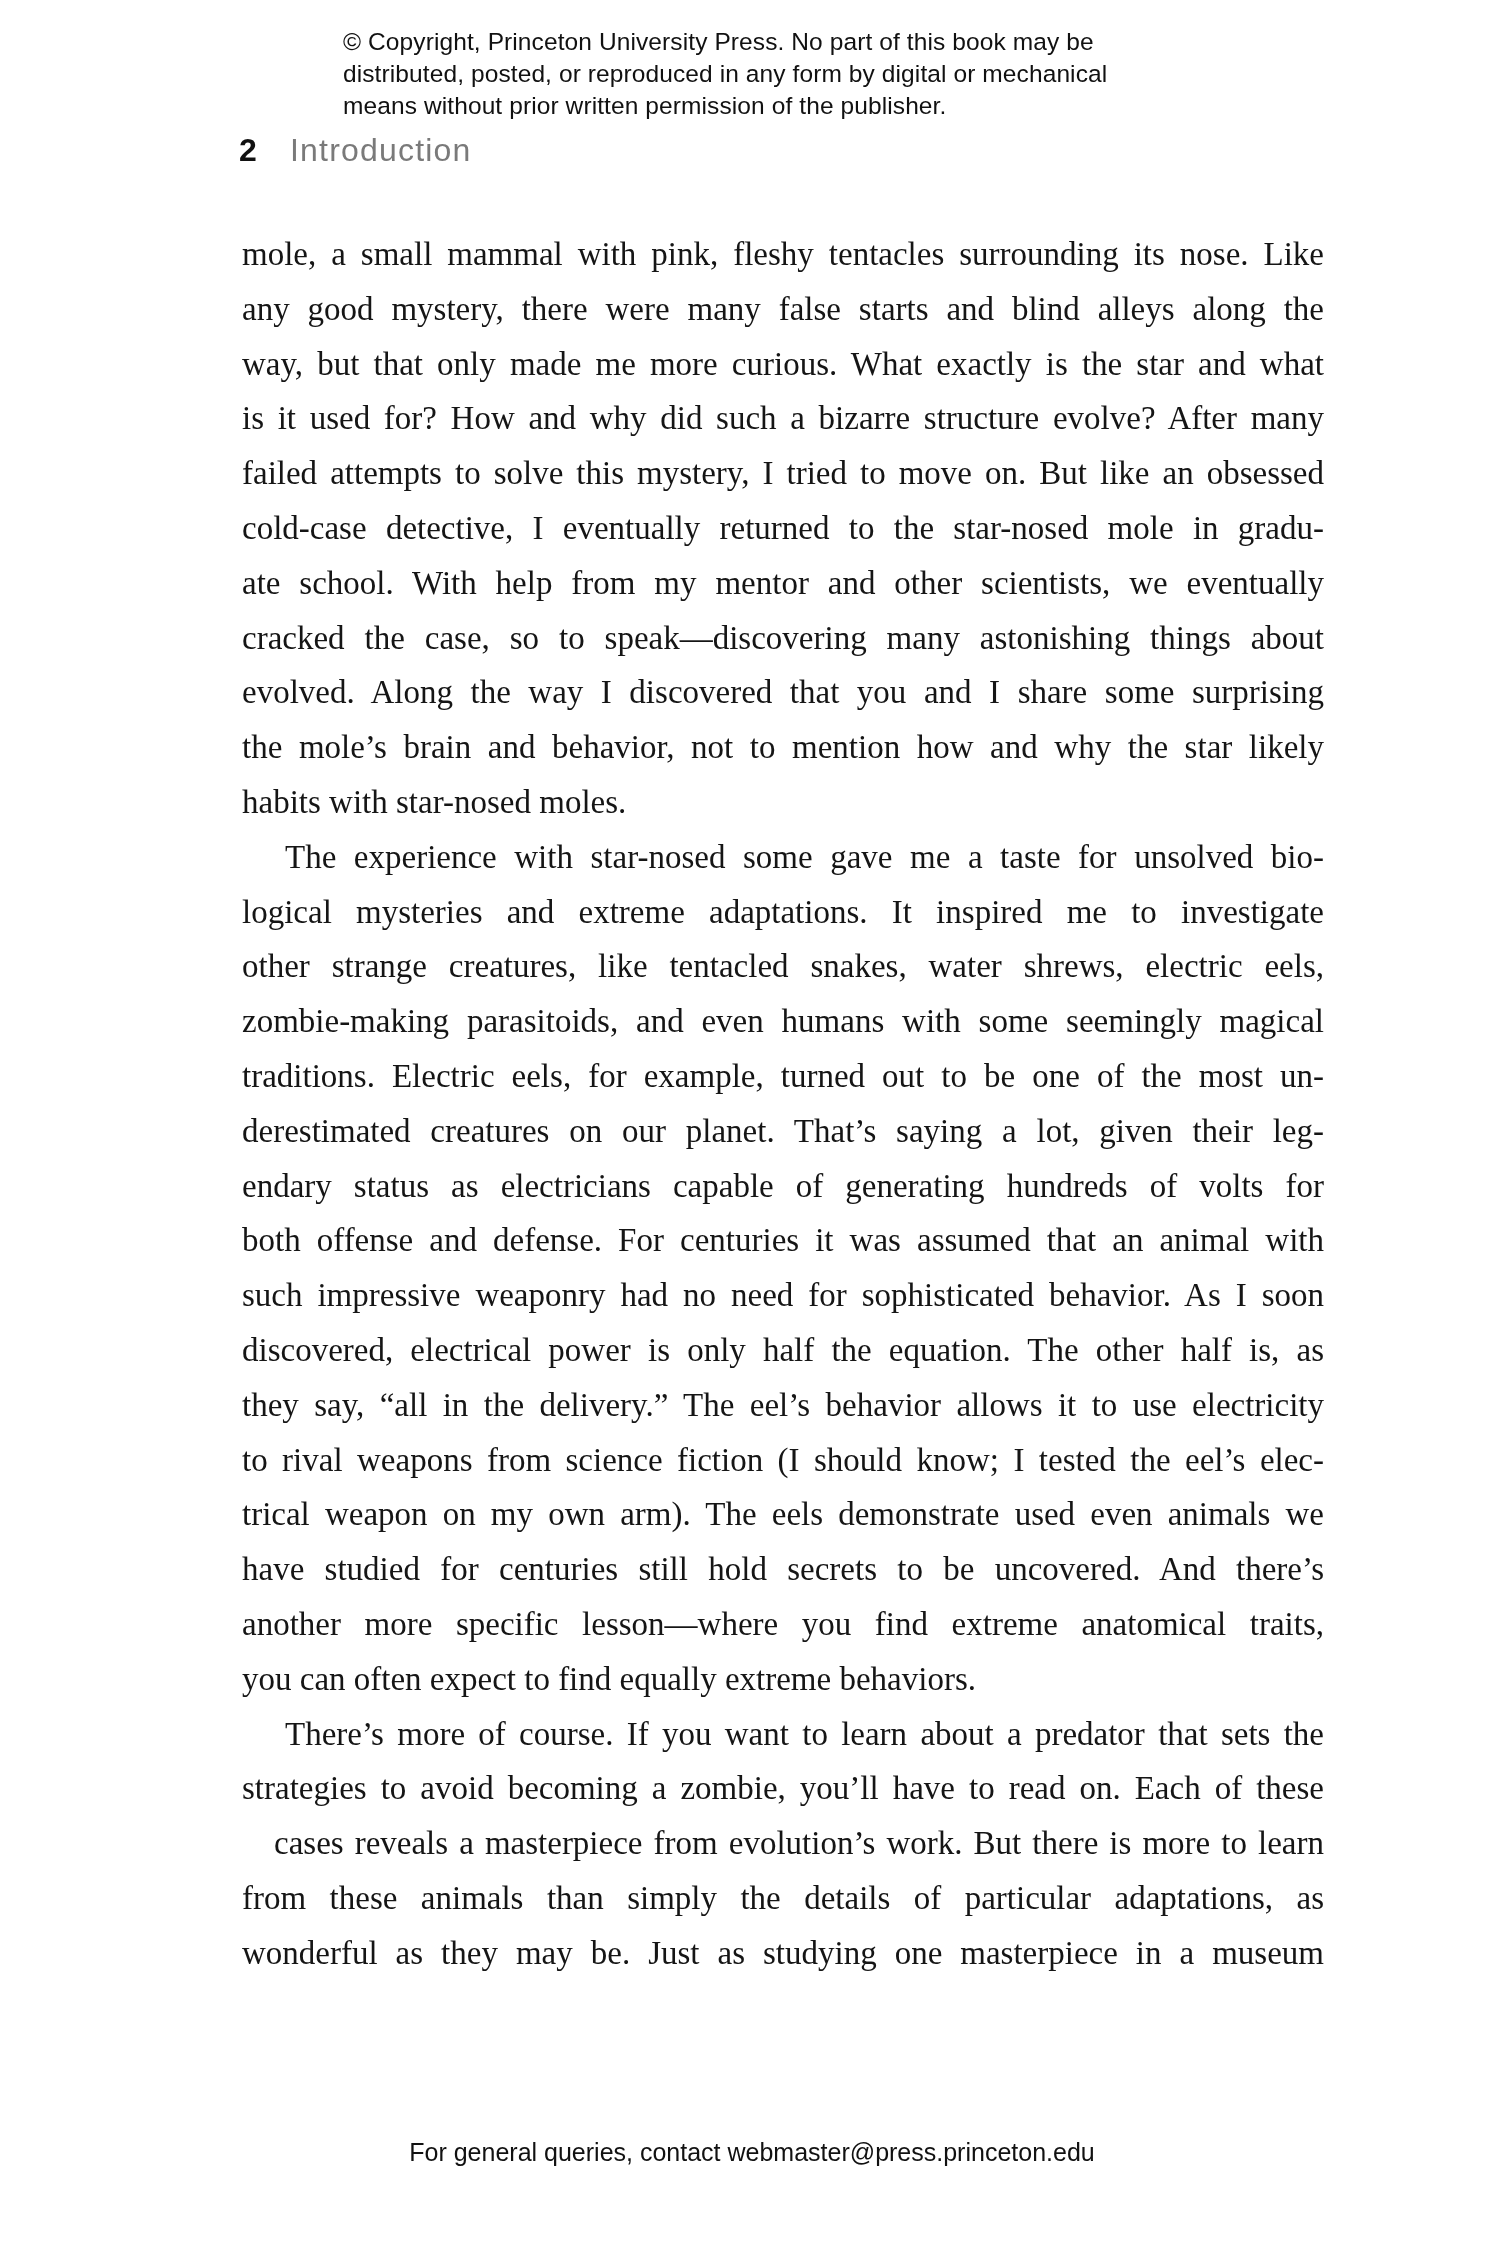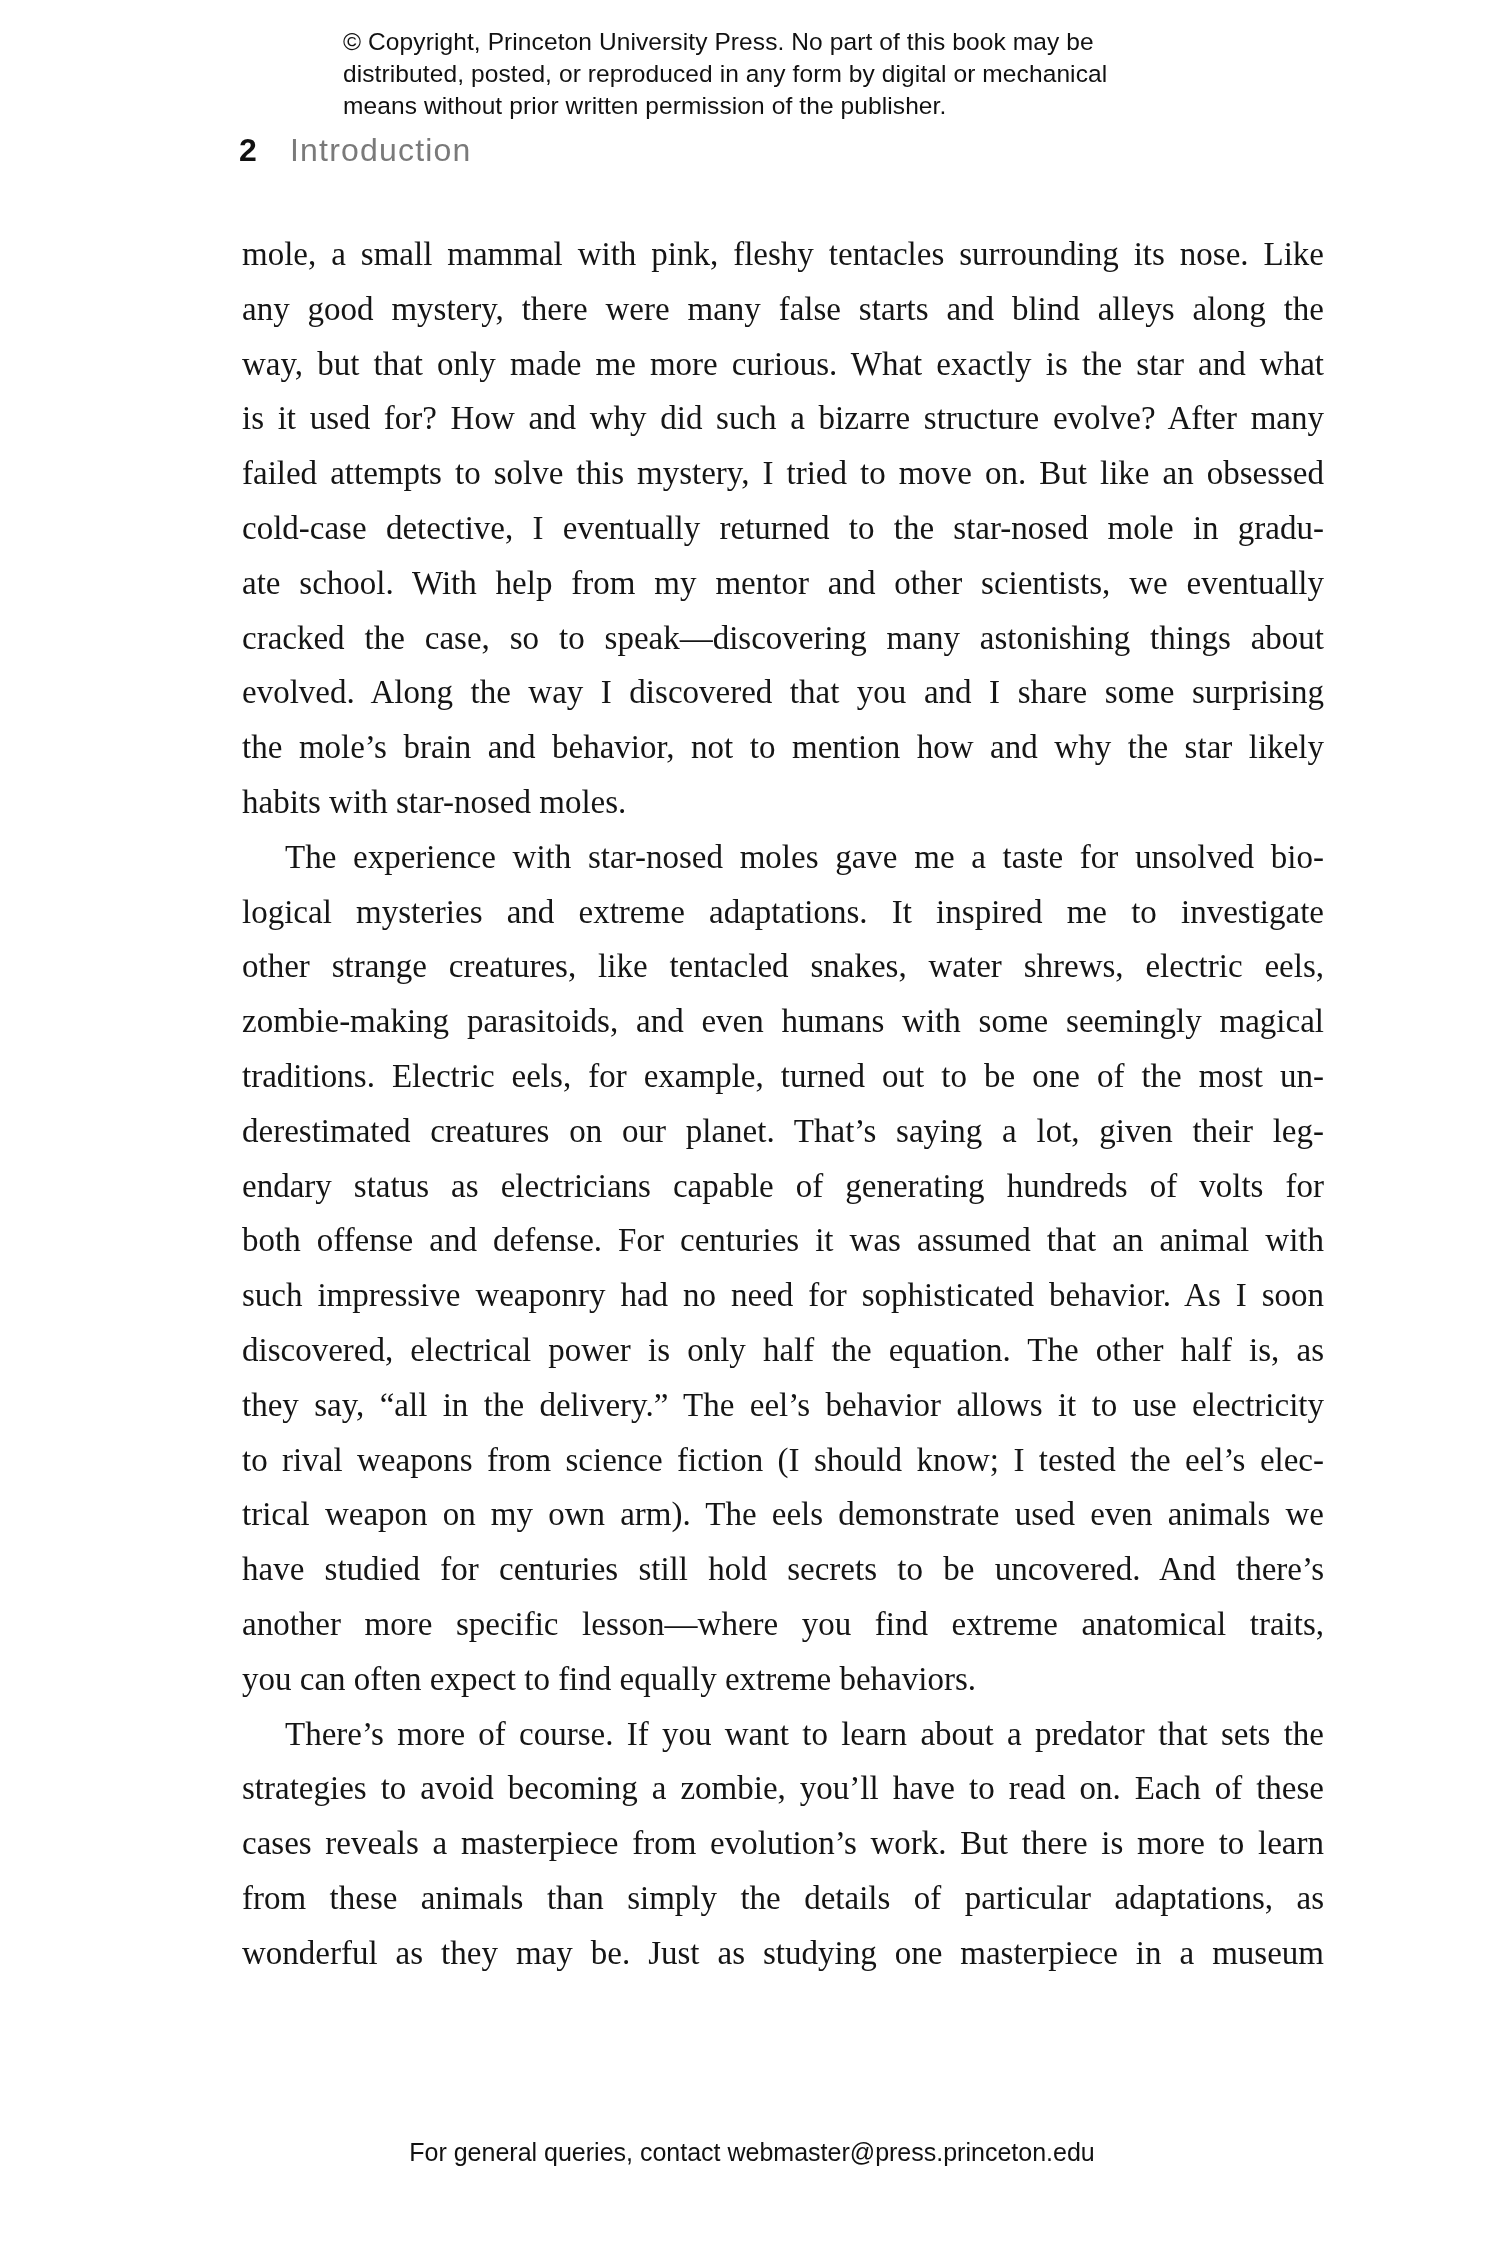--- a/index.html
+++ b/index.html
@@ -110,40 +110,40 @@
     <span class="line" style="white-space: nowrap;">failed attempts to solve this mystery, I tried to move on. But like an obsessed</span>
     <span class="line" style="white-space: nowrap;">cold-case detective, I eventually returned to the star-nosed mole in gradu-</span>
     <span class="line" style="white-space: nowrap;">ate school. With help from my mentor and other scientists, we eventually</span>
     <span class="line" style="white-space: nowrap;">cracked the case, so to speak—discovering many astonishing things about</span>
     <span class="line" style="white-space: nowrap;">evolved. Along the way I discovered that you and I share some surprising</span>
     <span class="line" style="white-space: nowrap;">the mole’s brain and behavior, not to mention how and why the star likely</span>
     <span class="line last" style="white-space: nowrap;">habits with star-nosed moles.</span>
   </div>
 
   <div>
-    <span class="line indent" style="white-space: nowrap;">The experience with star-nosed moles gave me a taste for unsolved bio-</span>
+    <span class="line indent" style="white-space: nowrap;">The experience with star-nosed some gave me a taste for unsolved bio-</span>
     <span class="line" style="white-space: nowrap;">logical mysteries and extreme adaptations. It inspired me to investigate</span>
     <span class="line" style="white-space: nowrap;">other strange creatures, like tentacled snakes, water shrews, electric eels,</span>
     <span class="line" style="white-space: nowrap;">zombie-making parasitoids, and even humans with some seemingly magical</span>
     <span class="line" style="white-space: nowrap;">traditions. Electric eels, for example, turned out to be one of the most un-</span>
     <span class="line" style="white-space: nowrap;">derestimated creatures on our planet. That’s saying a lot, given their leg-</span>
     <span class="line" style="white-space: nowrap;">endary status as electricians capable of generating hundreds of volts for</span>
     <span class="line" style="white-space: nowrap;">both offense and defense. For centuries it was assumed that an animal with</span>
     <span class="line" style="white-space: nowrap;">such impressive weaponry had no need for sophisticated behavior. As I soon</span>
     <span class="line" style="white-space: nowrap;">discovered, electrical power is only half the equation. The other half is, as</span>
     <span class="line" style="white-space: nowrap;">they say, “all in the delivery.” The eel’s behavior allows it to use electricity</span>
     <span class="line" style="white-space: nowrap;">to rival weapons from science fiction (I should know; I tested the eel’s elec-</span>
     <span class="line" style="white-space: nowrap;">trical weapon on my own arm). The eels demonstrate used even animals we</span>
     <span class="line" style="white-space: nowrap;">have studied for centuries still hold secrets to be uncovered. And there’s</span>
     <span class="line" style="white-space: nowrap;">another more specific lesson—where you find extreme anatomical traits,</span>
     <span class="line last" style="white-space: nowrap;">you can often expect to find equally extreme behaviors.</span>
   </div>
 
   <div>
     <span class="line indent" style="white-space: nowrap;">There’s more of course. If you want to learn about a predator that sets the</span>
     <span class="line" style="white-space: nowrap;">strategies to avoid becoming a zombie, you’ll have to read on. Each of these</span>
-    <span class="line" style="white-space: nowrap;">cases reveals a masterpiece from evolution’s work. But there is more to learn</span>
+    <span class="line" style="white-space: nowrap; margin-left: 32px;">cases reveals a masterpiece from evolution’s work. But there is more to learn</span>
     <span class="line" style="white-space: nowrap;">from these animals than simply the details of particular adaptations, as</span>
     <span class="line" style="white-space: nowrap;">wonderful as they may be. Just as studying one masterpiece in a museum</span>
   </div>
 </div>
 
 <div class="footer">For general queries, contact webmaster@press.princeton.edu</div>
 
 </body></html>

